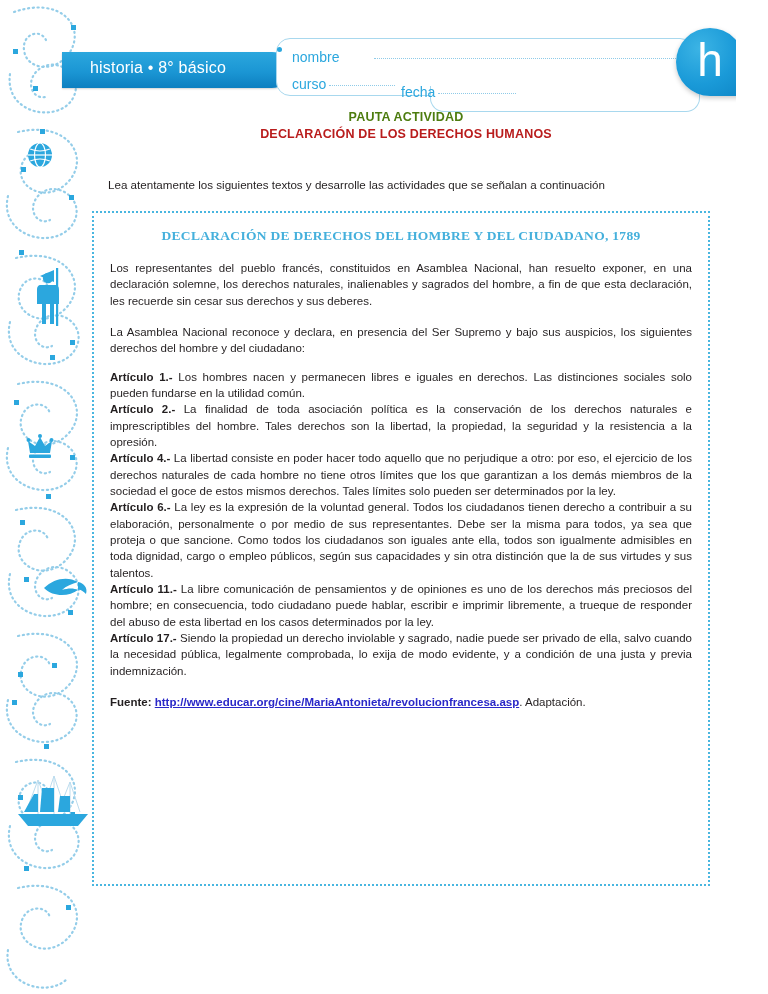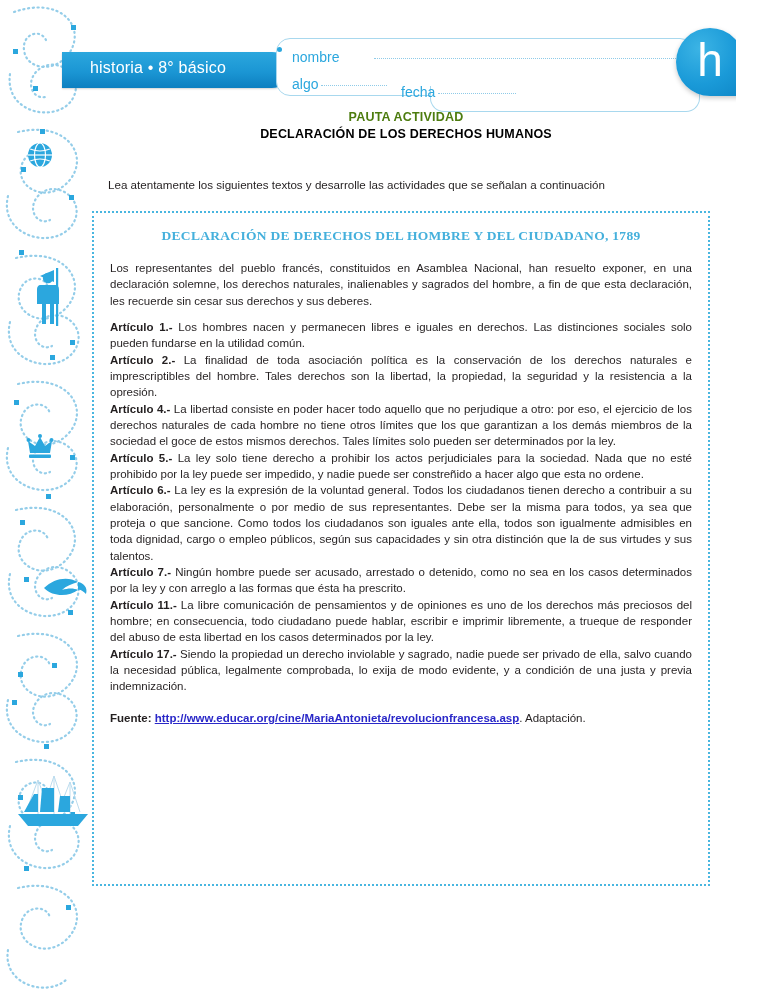--- a/index.html
+++ b/index.html
@@ -122,21 +122,21 @@
     color: #4d7c0f;
     letter-spacing: .2px;
   }
   .doc-subtitle {
     position: absolute;
     left: 96px; top: 127px;
     width: 620px;
     text-align: center;
     font-size: 12.5px;
     font-weight: bold;
-    color: #000000;
+    color: #b91c1c;
     letter-spacing: .2px;
   }
   .instruction {
     position: absolute;
     left: 108px; top: 178px;
     width: 600px;
     font-size: 11.6px;
     color: #231f20;
   }
 
@@ -302,21 +302,21 @@
     <div class="form-cover"></div>
 
     <div class="dot-anchor" style="left:277px; top:47px;"></div>
 
     <div class="field-row" style="left:292px; top:49px; width:394px;gap:32px;">
       <span class="field-label">nombre</span>
       <span class="dotline" style="width:330px;"></span>
     </div>
 
     <div class="field-row" style="left:292px; top:76px;">
-      <span class="field-label">algo</span>
+      <span class="field-label">curso</span>
       <span class="dotline" style="width:66px;"></span>
     </div>
     <div class="field-row" style="left:401px; top:76px;margin-top:8px;">
       <span class="field-label">fecha</span>
       <span class="dotline" style="width:78px;"></span>
     </div>
 
     <div class="h-badge">
       <div class="h-badge-letter">h</div>
     </div>
@@ -325,28 +325,27 @@
   <div class="doc-title">PAUTA ACTIVIDAD</div>
   <div class="doc-subtitle">DECLARACIÓN DE LOS DERECHOS HUMANOS</div>
   <div class="instruction">Lea atentamente los siguientes textos y desarrolle las actividades que se señalan a continuación</div>
 
   <div id="content-box">
     <div class="box-heading">DECLARACIÓN DE DERECHOS DEL HOMBRE Y DEL CIUDADANO, 1789</div>
 
     <div class="box-body">
       <div id="intro-slot">
           <p>Los representantes del pueblo francés, constituidos en Asamblea Nacional, han resuelto exponer, en una declaración solemne, los derechos naturales, inalienables y sagrados del hombre, a fin de que esta declaración, les recuerde sin cesar sus derechos y sus deberes.</p>
+          <p style="margin-bottom: 12px;">La Asamblea Nacional reconoce y declara, en presencia del Ser Supremo y bajo sus auspicios, los siguientes derechos del hombre y del ciudadano:</p>
         </div>
       <div id="articles-slot">
           <p class="article"><b>Artículo 1.-</b><span> Los hombres nacen y permanecen libres e iguales en derechos. Las distinciones sociales solo pueden fundarse en la utilidad común.</span></p>
           <p class="article"><b>Artículo 2.-</b><span> La finalidad de toda asociación política es la conservación de los derechos naturales e imprescriptibles del hombre. Tales derechos son la libertad, la propiedad, la seguridad y la resistencia a la opresión.</span></p>
           <p class="article"><b>Artículo 4.-</b><span> La libertad consiste en poder hacer todo aquello que no perjudique a otro: por eso, el ejercicio de los derechos naturales de cada hombre no tiene otros límites que los que garantizan a los demás miembros de la sociedad el goce de estos mismos derechos. Tales límites solo pueden ser determinados por la ley.</span></p>
-          <p class="article"><b>Artículo 5.-</b><span> La ley solo tiene derecho a prohibir los actos perjudiciales para la sociedad. Nada que no esté prohibido por la ley puede ser impedido, y nadie puede ser constreñido a hacer algo que esta no ordene.</span></p>
           <p class="article"><b>Artículo 6.-</b><span> La ley es la expresión de la voluntad general. Todos los ciudadanos tienen derecho a contribuir a su elaboración, personalmente o por medio de sus representantes. Debe ser la misma para todos, ya sea que proteja o que sancione. Como todos los ciudadanos son iguales ante ella, todos son igualmente admisibles en toda dignidad, cargo o empleo públicos, según sus capacidades y sin otra distinción que la de sus virtudes y sus talentos.</span></p>
-          <p class="article"><b>Artículo  7.-</b><span> Ningún hombre puede ser acusado, arrestado o detenido, como no sea en los casos determinados por la ley y con arreglo a las formas que ésta ha prescrito.</span></p>
           <p class="article"><b>Artículo 11.-</b><span> La libre comunicación de pensamientos y de opiniones es uno de los derechos más preciosos del hombre; en consecuencia, todo ciudadano puede hablar, escribir e imprimir libremente, a trueque de responder del abuso de esta libertad en los casos determinados por la ley.</span></p>
           <p class="article"><b>Artículo 17.-</b><span> Siendo la propiedad un derecho inviolable y sagrado, nadie puede ser privado de ella, salvo cuando la necesidad pública, legalmente comprobada, lo exija de modo evidente, y a condición de una justa y previa indemnización.</span></p>
         </div>
       <p class="source-line">
         <span class="src-label">Fuente: </span><a href="#">http://www.educar.org/cine/MariaAntonieta/revolucionfrancesa.asp</a><span class="adapt">. Adaptación.</span>
       </p>
     </div>
   </div>
 
   <div id="footer">

